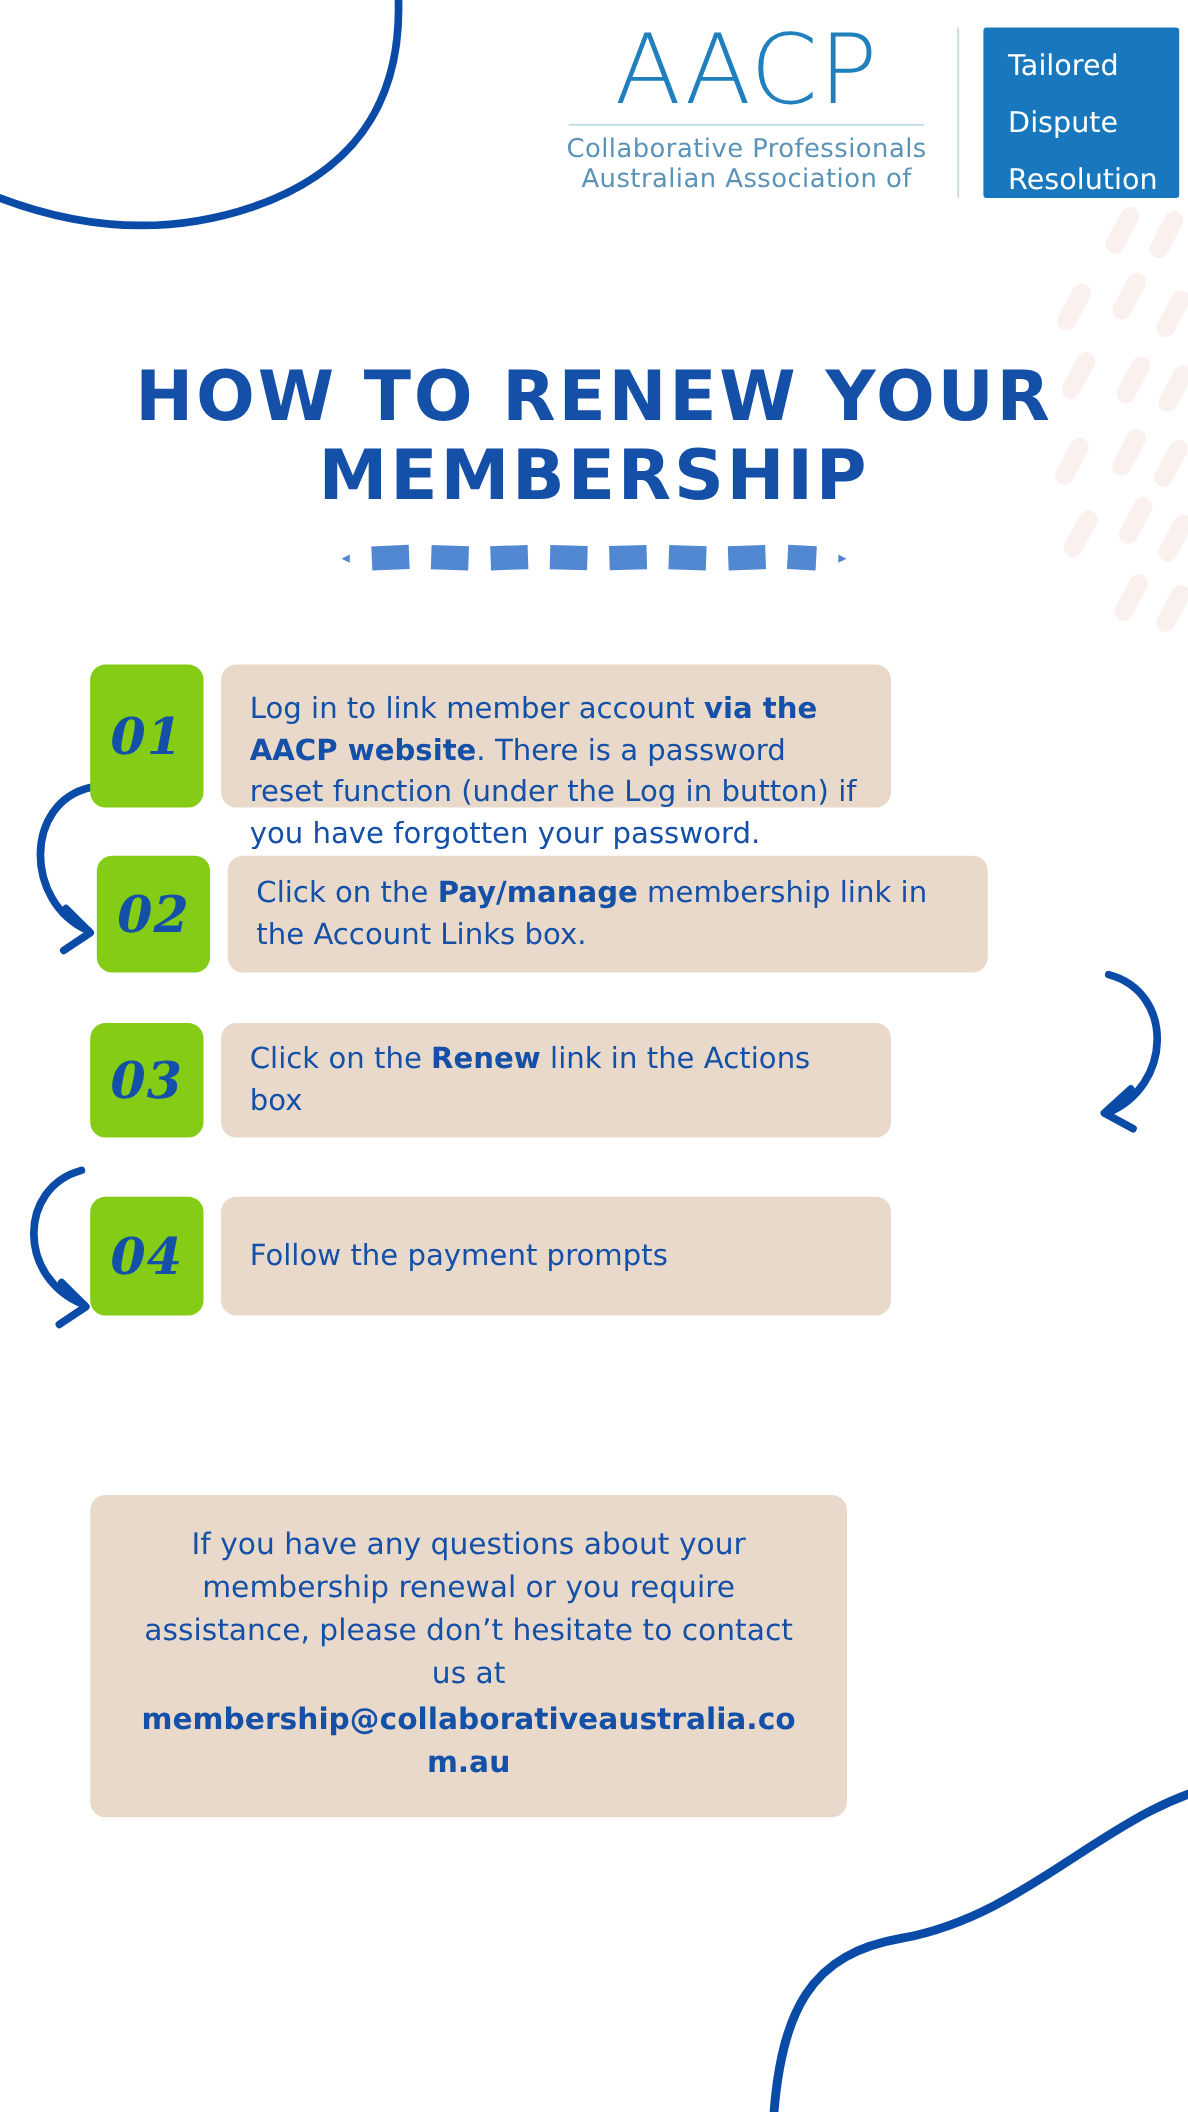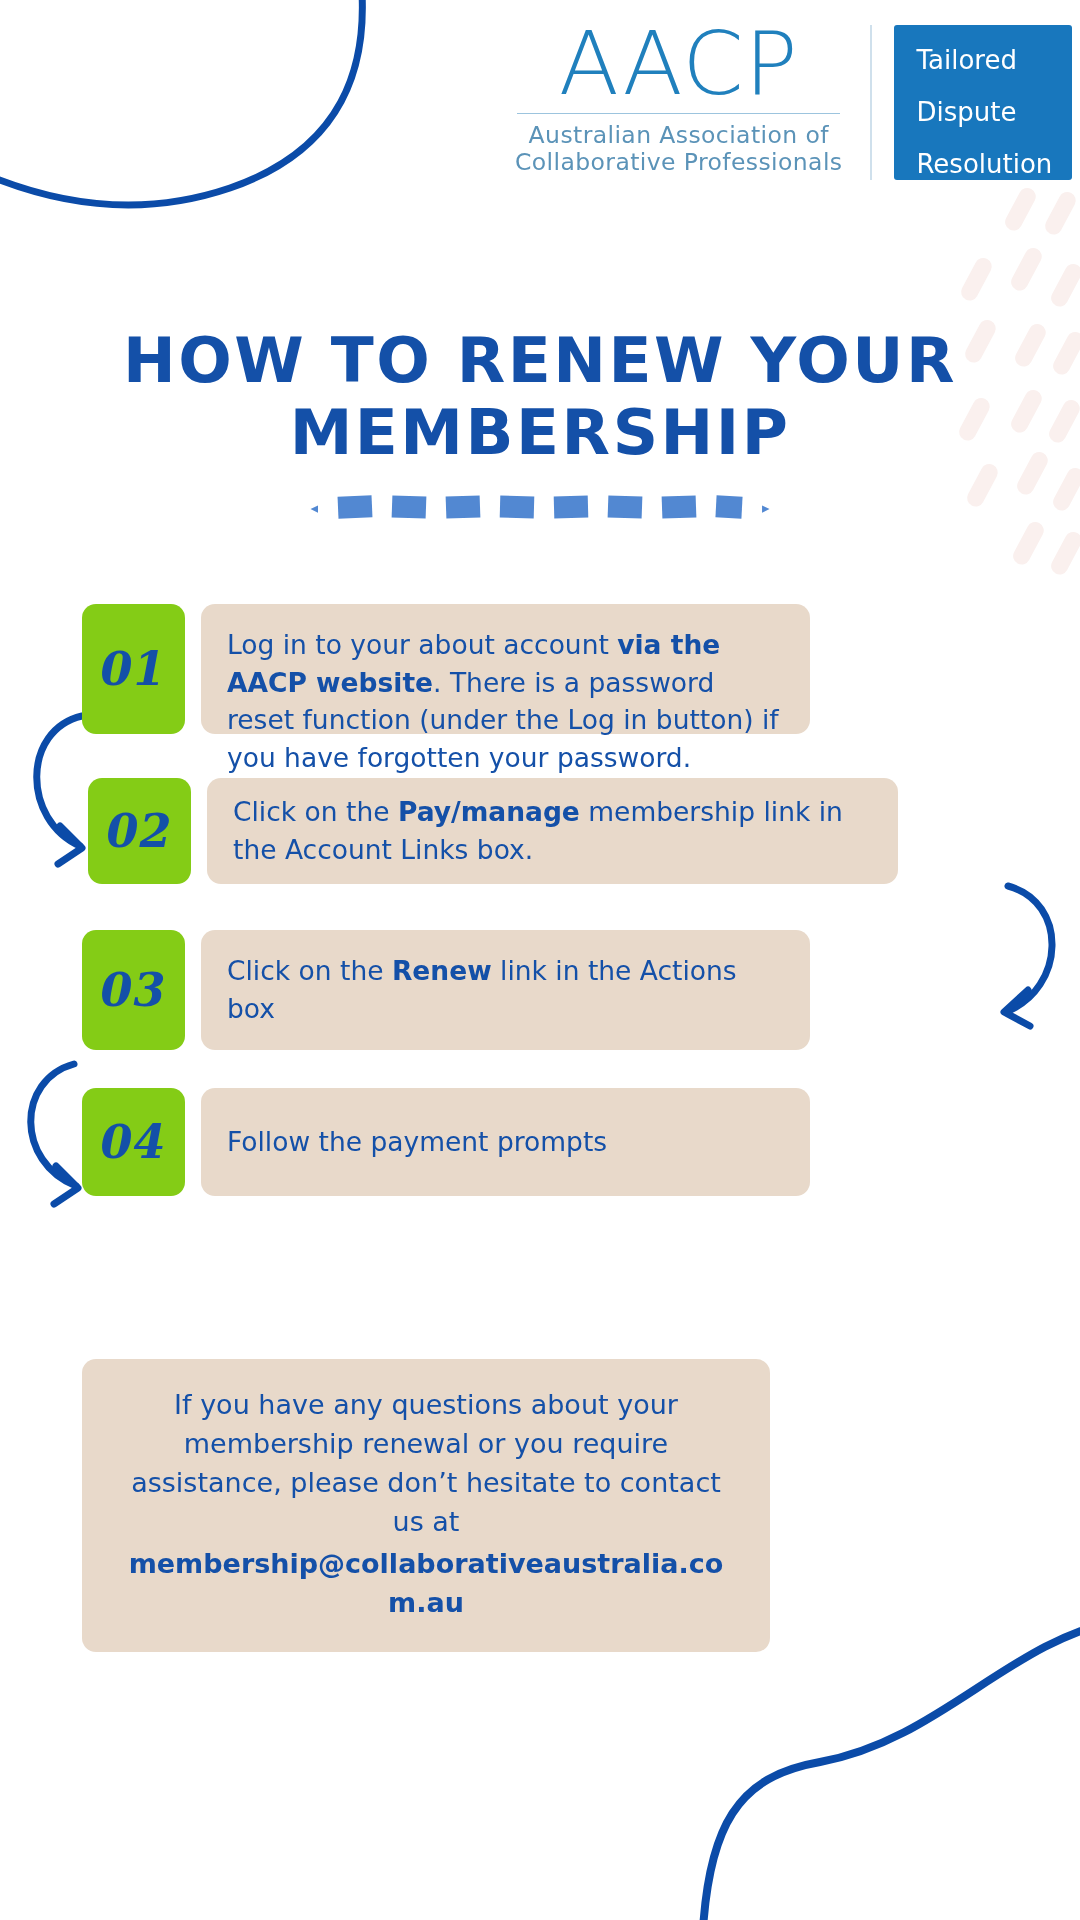--- a/index.html
+++ b/index.html
@@ -154,21 +154,21 @@
     font-size:26.5px;
     line-height:1.42;
     color:#1450a8;
     font-weight:400;
   }
   .step-text b { font-weight:700; }
 
   #step1 { left:82px; top:604px; width:728px; height:130px; }
   #step1 .step-body { align-items:flex-start; padding-top:22px; }
   #step2 { left:88px; top:778px; width:810px; height:106px; }
-  #step3 { left:82px; top:930px; width:728px; height:120px; }
+  #step3 { left:82px; top:930px; width:728px; height:104px; }
   #step4 { left:82px; top:1088px; width:728px; height:108px; }
 
   
   #footer-box {
     position:absolute;
     left:82px; top:1359px;
     width:688px;
     background:#e8d9ca;
     border-radius:14px;
     padding:26px 34px 30px 34px;
@@ -233,22 +233,22 @@
     <g fill="none" stroke="#0b4ba8" stroke-width="7" stroke-linecap="round" stroke-linejoin="round">
       <path d="M 74 1064 C 16 1080, 16 1162, 76 1186"></path>
       <path d="M 56 1166 L 78 1188 L 54 1204"></path>
     </g>
   </svg>
 
   <div id="header">
     <div class="logo-left">
       <div class="logo-mark">AACP</div>
       <div class="logo-rule"></div>
+      <div class="logo-sub">Collaborative Professionals</div>
       <div class="logo-sub">Australian Association of</div>
-      <div class="logo-sub">Collaborative Professionals</div>
     </div>
     <div class="logo-divider"></div>
     <div class="tagline-box">
       <div class="tagline-line">Tailored</div>
       <div class="tagline-line">Dispute</div>
       <div class="tagline-line">Resolution</div>
     </div>
   </div>
 
   <h1 id="title">HOW TO RENEW YOUR MEMBERSHIP</h1>
@@ -262,21 +262,21 @@
     <span class="dash" style="transform:rotate(-1.5deg)"></span>
     <span class="dash" style="transform:rotate(2deg)"></span>
     <span class="dash" style="transform:rotate(-2deg)"></span>
     <span class="dash" style="transform:rotate(3deg); width:26px"></span>
     <span class="tick">▸</span>
   </div>
 
   <div class="step" id="step1">
     <div class="step-num">01</div>
     <div class="step-body">
-      <div class="step-text"><span>Log in to your about account </span><b>via the AACP website</b><span>. There is a password reset function (under the Log in button) if you have forgotten your password.</span></div>
+      <div class="step-text"><span>Log in to link member account </span><b>via the AACP website</b><span>. There is a password reset function (under the Log in button) if you have forgotten your password.</span></div>
     </div>
   </div>
 
   <div class="step" id="step2">
     <div class="step-num">02</div>
     <div class="step-body">
       <div class="step-text"><span>Click on the </span><b>Pay/manage</b><span> membership link in the Account Links box.</span></div>
     </div>
   </div>
 

